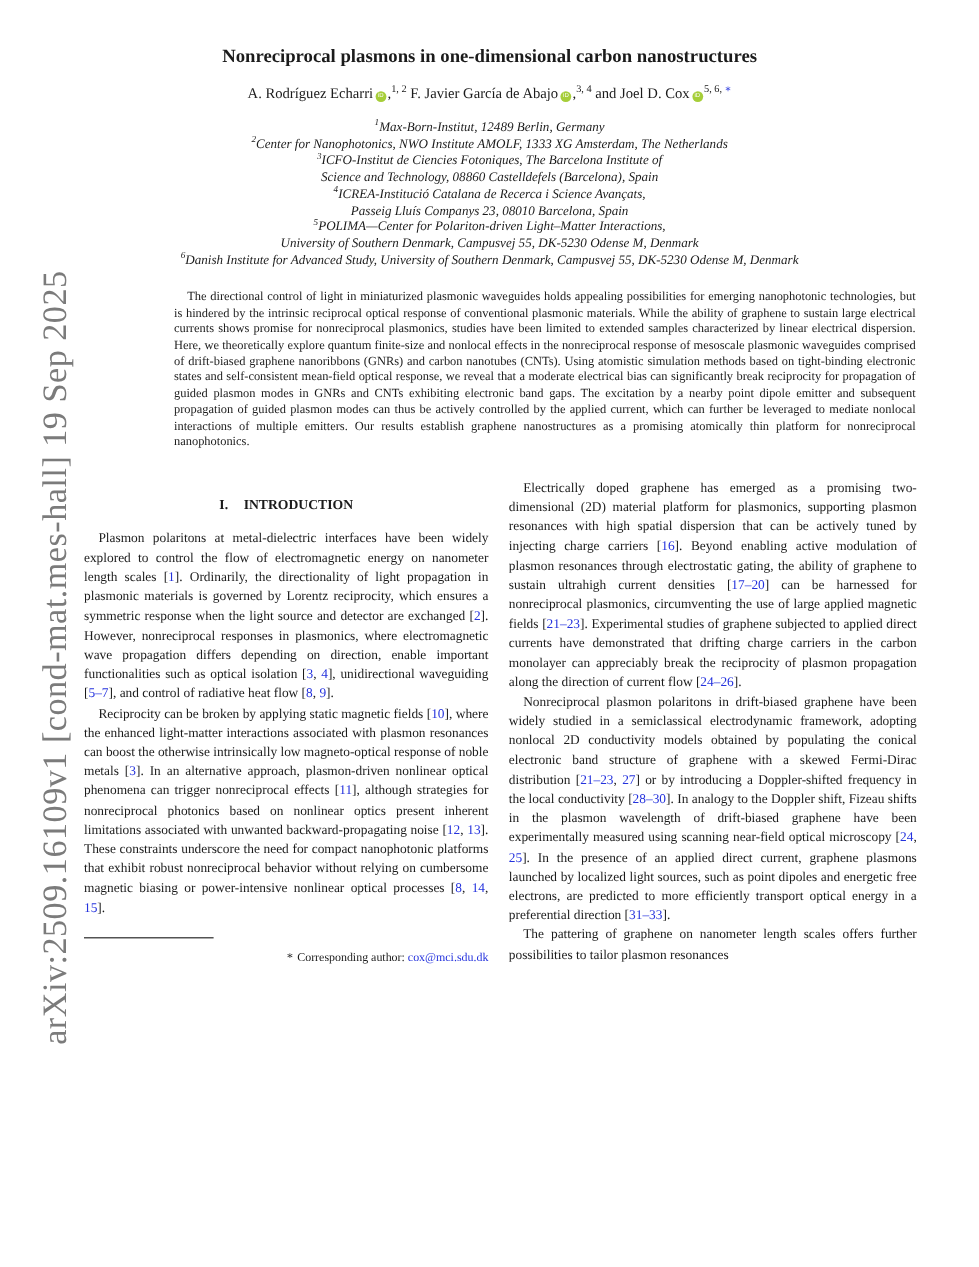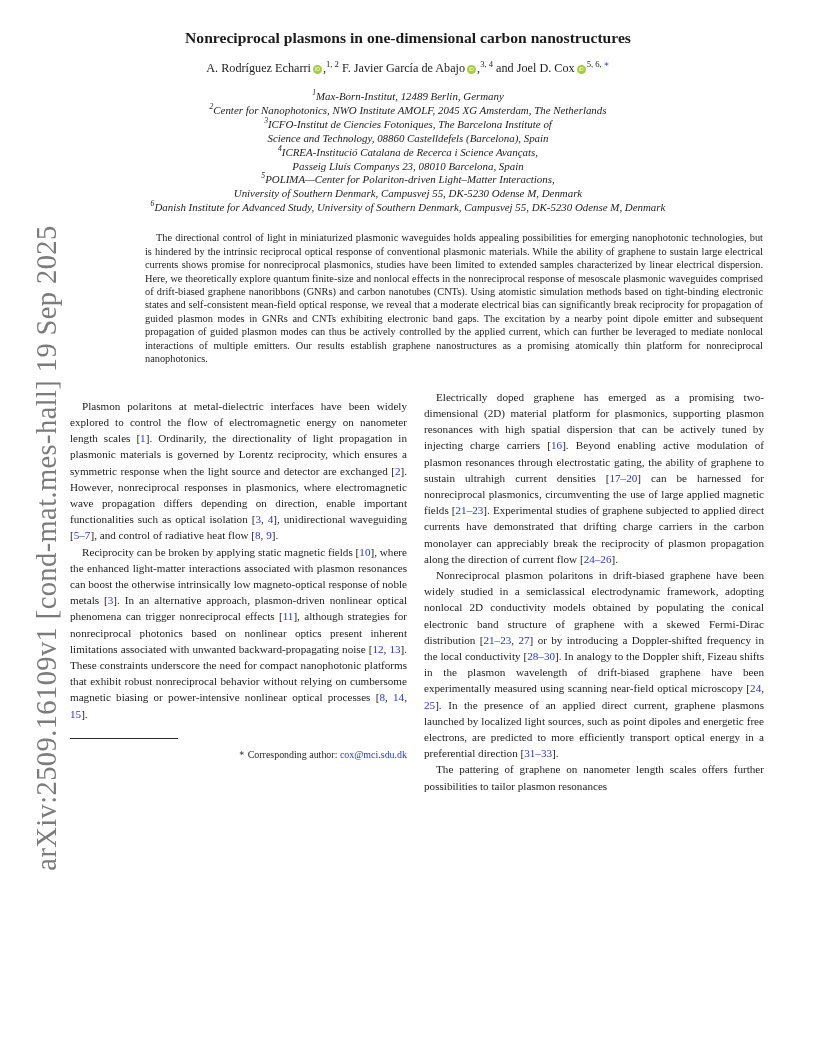--- a/index.html
+++ b/index.html
@@ -18,21 +18,21 @@
     left:-303px;top:530px;
     width:700px;height:36px;line-height:36px;
     text-align:center;
     transform:rotate(-90deg);
     font-size:28.5px;
     color:#7b7b7b;
     letter-spacing:.4px;
     white-space:nowrap;
   }
   .title{
-    margin:28px 60px 0;
+    margin:38px 60px 0;
     text-align:center;
     font-size:15.6px;
     font-weight:bold;
     line-height:20px;
   }
   .authors{
     margin-top:13px;
     text-align:center;
     font-size:12.2px;
   }
@@ -123,21 +123,21 @@
     
       <span class="author"><span>F. Javier García de Abajo</span><span class="orcid">iD</span><span>,</span><sup><span>3, 4</span></sup><span> and </span></span>
     
       <span class="author"><span>Joel D. Cox</span><span class="orcid">iD</span><span></span><sup><span>5, 6, </span><span class="star">∗</span></sup><span></span></span>
     </div>
 
   <div class="affiliations">
 
       <div class="affil-line"><sup>1</sup><span>Max-Born-Institut, 12489 Berlin, Germany</span></div>
 
-      <div class="affil-line"><sup>2</sup><span>Center for Nanophotonics, NWO Institute AMOLF, 2045 XG Amsterdam, The Netherlands</span></div>
+      <div class="affil-line"><sup>2</sup><span>Center for Nanophotonics, NWO Institute AMOLF, 1333 XG Amsterdam, The Netherlands</span></div>
 
       <div class="affil-line"><sup>3</sup><span>ICFO-Institut de Ciencies Fotoniques, The Barcelona Institute of</span></div>
 
       <div class="affil-line"><span>Science and Technology, 08860 Castelldefels (Barcelona), Spain</span></div>
 
       <div class="affil-line"><sup>4</sup><span>ICREA-Institució Catalana de Recerca i Science Avançats,</span></div>
 
       <div class="affil-line"><span>Passeig Lluís Companys 23, 08010 Barcelona, Spain</span></div>
 
       <div class="affil-line"><sup>5</sup><span>POLIMA—Center for Polariton-driven Light–Matter Interactions,</span></div>
@@ -146,20 +146,23 @@
 
       <div class="affil-line"><sup>6</sup><span>Danish Institute for Advanced Study, University of Southern Denmark, Campusvej 55, DK-5230 Odense M, Denmark</span></div>
     </div>
 
 
   <div class="abstract">The directional control of light in miniaturized plasmonic waveguides holds appealing possibilities for emerging nanophotonic technologies, but is hindered by the intrinsic reciprocal optical response of conventional plasmonic materials. While the ability of graphene to sustain large electrical currents shows promise for nonreciprocal plasmonics, studies have been limited to extended samples characterized by linear electrical dispersion. Here, we theoretically explore quantum finite-size and nonlocal effects in the nonreciprocal response of mesoscale plasmonic waveguides comprised of drift-biased graphene nanoribbons (GNRs) and carbon nanotubes (CNTs). Using atomistic simulation methods based on tight-binding electronic states and self-consistent mean-field optical response, we reveal that a moderate electrical bias can significantly break reciprocity for propagation of guided plasmon modes in GNRs and CNTs exhibiting electronic band gaps. The excitation by a nearby point dipole emitter and subsequent propagation of guided plasmon modes can thus be actively controlled by the applied current, which can further be leveraged to mediate nonlocal interactions of multiple emitters. Our results establish graphene nanostructures as a promising atomically thin platform for nonreciprocal nanophotonics.</div>
 
   <div class="columns">
 
     <div class="col-left">
+      <div class="section-heading">
+        <span class="shnum">I.</span><span>INTRODUCTION</span>
+      </div>
       <div>
 
           <p class="body">Plasmon polaritons at metal-dielectric interfaces have been widely explored to control the flow of electromagnetic energy on nanometer length scales [<span class="cite">1</span>]. Ordinarily, the directionality of light propagation in plasmonic materials is governed by Lorentz reciprocity, which ensures a symmetric response when the light source and detector are exchanged [<span class="cite">2</span>]. However, nonreciprocal responses in plasmonics, where electromagnetic wave propagation differs depending on direction, enable important functionalities such as optical isolation [<span class="cite">3</span>, <span class="cite">4</span>], unidirectional waveguiding [<span class="cite">5–7</span>], and control of radiative heat flow [<span class="cite">8</span>, <span class="cite">9</span>].</p>
 
           <p class="body">Reciprocity can be broken by applying static magnetic fields [<span class="cite">10</span>], where the enhanced light-matter interactions associated with plasmon resonances can boost the otherwise intrinsically low magneto-optical response of noble metals [<span class="cite">3</span>]. In an alternative approach, plasmon-driven nonlinear optical phenomena can trigger nonreciprocal effects [<span class="cite">11</span>], although strategies for nonreciprocal photonics based on nonlinear optics present inherent limitations associated with unwanted backward-propagating noise [<span class="cite">12</span>, <span class="cite">13</span>]. These constraints underscore the need for compact nanophotonic platforms that exhibit robust nonreciprocal behavior without relying on cumbersome magnetic biasing or power-intensive nonlinear optical processes [<span class="cite">8</span>, <span class="cite">14</span>, <span class="cite">15</span>].</p>
         </div>
       <div class="footnote-rule"></div>
       <div class="footnote">
         <span class="fnmark">∗</span><span>Corresponding author: </span><a class="email">cox@mci.sdu.dk</a>
       </div>

